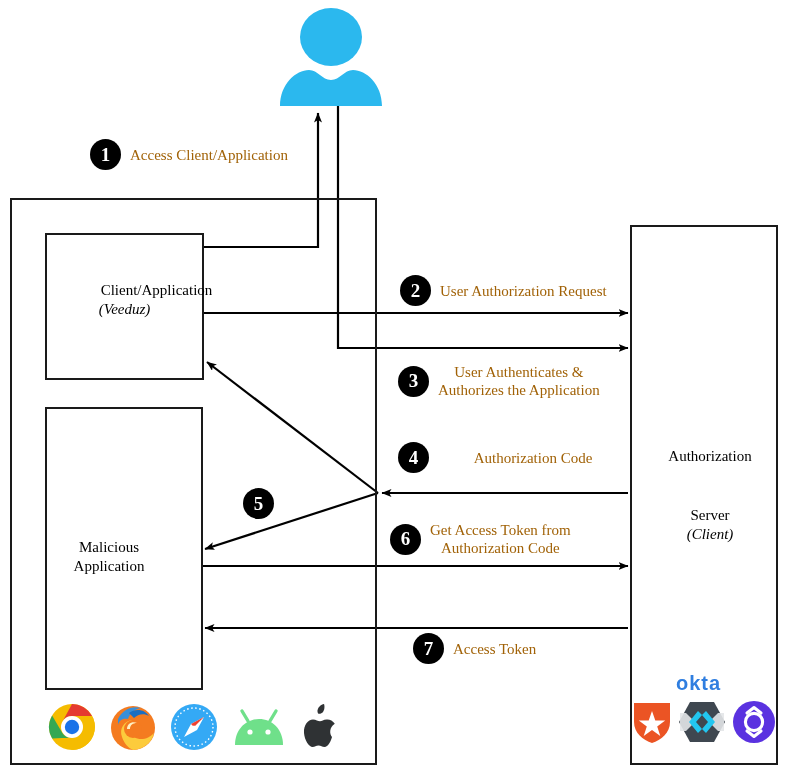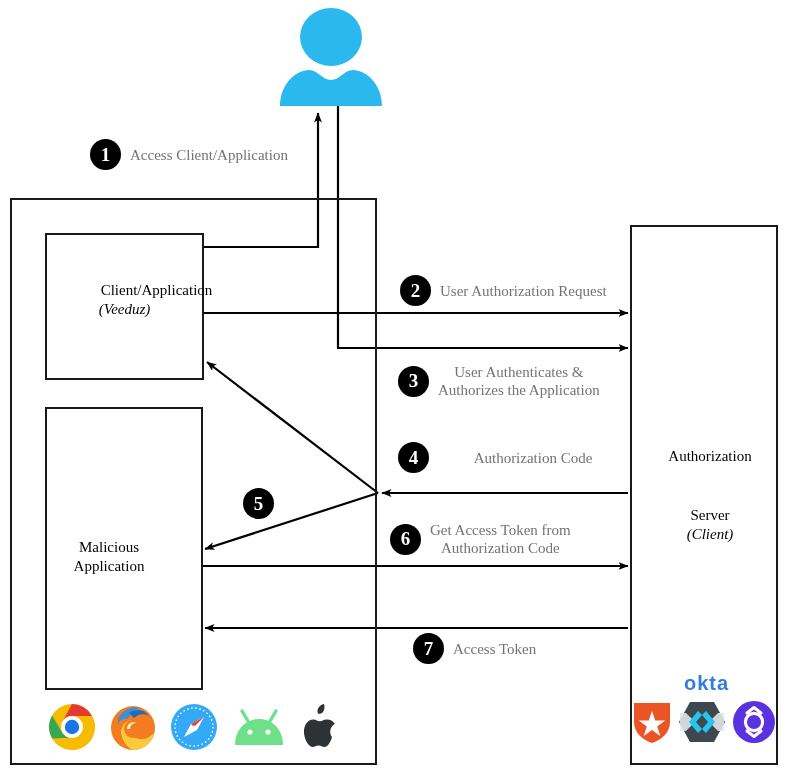--- a/index.html
+++ b/index.html
@@ -58,21 +58,21 @@
     display: flex;
     align-items: center;
     justify-content: center;
     flex: 0 0 auto;
     font-family: "Liberation Serif", "DejaVu Serif", serif;
   }
   .step-text {
     font-size: 15px;
     line-height: 18px;
     white-space: pre-line;
-    color: #737373;
+    color: #a16207;
   }
   .step-text.center { text-align: center; }
   .icon-row {
     position: absolute;
     display: flex;
     align-items: center;
   }
   .okta-word {
     position: absolute;
     font-family: "Liberation Sans", "DejaVu Sans", sans-serif;
@@ -227,21 +227,21 @@
       <circle cx="19" cy="27" r="2.6" fill="#ffffff"></circle>
       <circle cx="37" cy="27" r="2.6" fill="#ffffff"></circle>
     </svg>
 
     <svg width="40" height="48" viewBox="0 0 40 48">
       <path d="M23,9 C25,6 24.5,2 24,1 C21,1.5 18,4 17.5,7.5 C17.3,9.2 18,10.5 18.6,10.8 C20.3,11 22,10.3 23,9 Z" fill="#2F3234"></path>
       <path d="M32,34 C31,38 28,44 24.5,44 C22,44 21,42.5 18.5,42.5 C16,42.5 14.8,44 12.6,44 C9,44 4.5,37 4,30 C3.5,22 8,16.5 13,16.5 C16,16.5 18,18.3 20,18.3 C22,18.3 23.5,16.2 27.5,16.5 C30,16.7 33,17.8 34.8,20.8 C29,24.2 29.5,31.5 32,34 Z" fill="#2F3234"></path>
     </svg>
   </div>
 
-  <div class="okta-word" style="left:676px; top:672px;margin-left:8px;">okta</div>
+  <div class="okta-word" style="left:676px; top:672px;">okta</div>
 
   <div class="icon-row" style="left:632px; top:700px; gap:6px;">
 
     <svg width="40" height="44" viewBox="0 0 40 44">
       <path d="M2,3 L38,3 L38,22 C38,33 29,40 20,43 C11,40 2,33 2,22 Z" fill="#EB5424"></path>
       <path d="M20,11 L23.3,20.5 L33.2,20.5 L25.2,26.4 L28.3,36 L20,30.1 L11.7,36 L14.8,26.4 L6.8,20.5 L16.7,20.5 Z" fill="#ffffff"></path>
     </svg>
 
     <svg width="48" height="44" viewBox="0 0 48 44">
       <polygon points="12,2 36,2 47,22 36,42 12,42 1,22" fill="#3F4750"></polygon>

